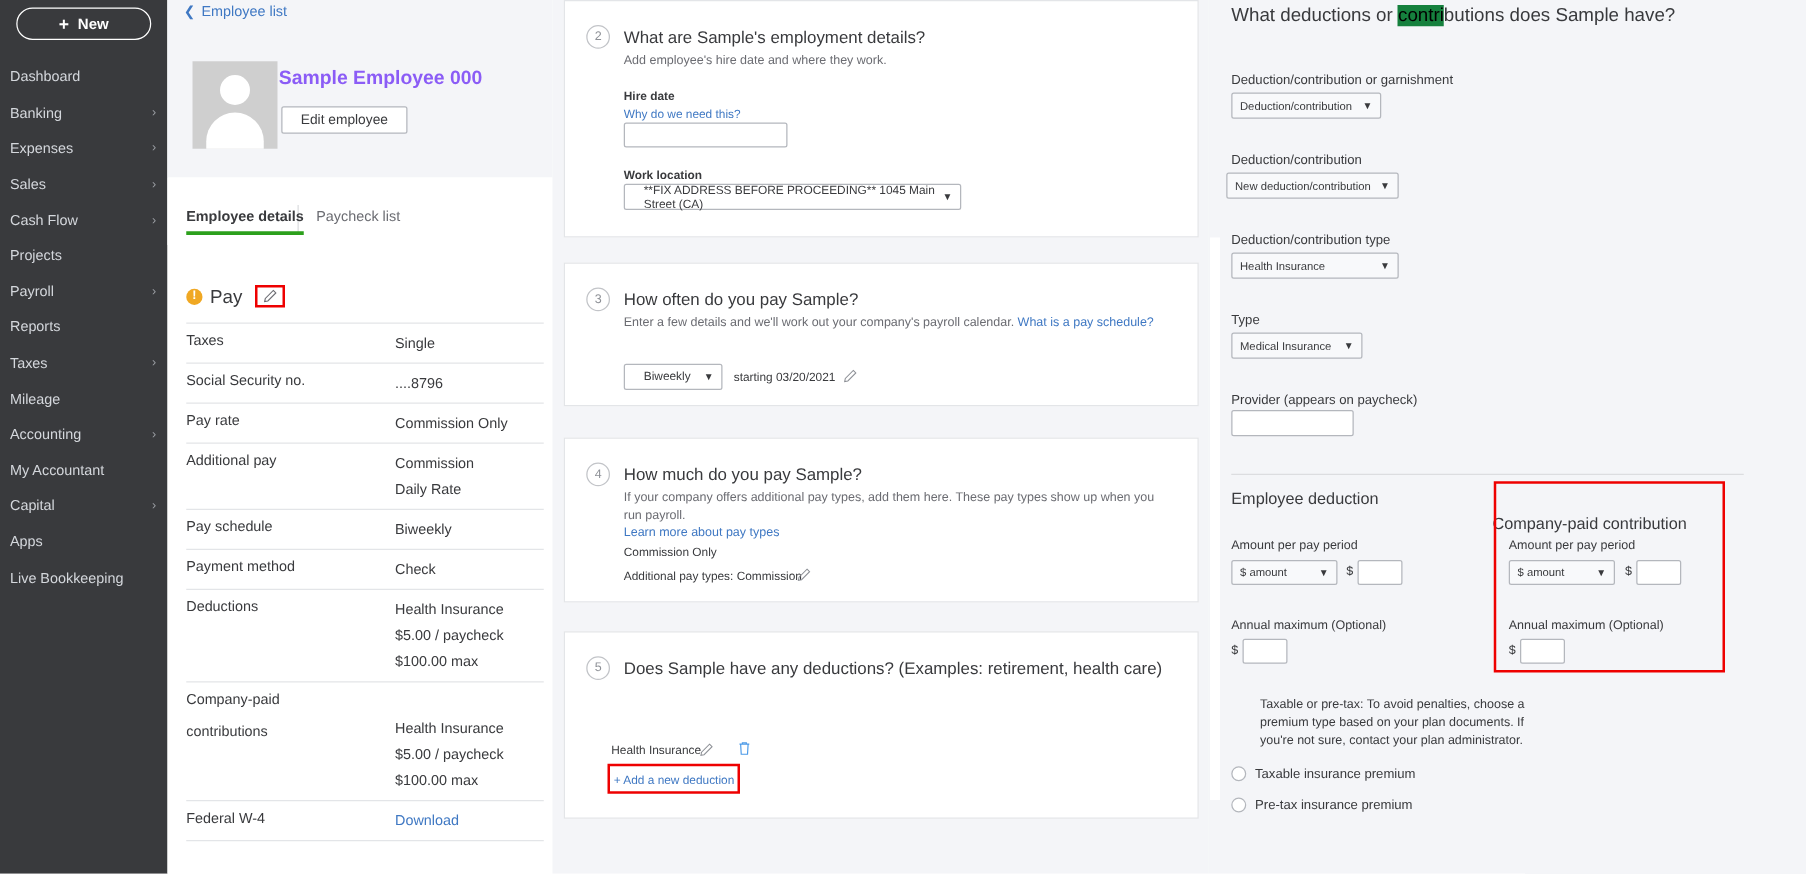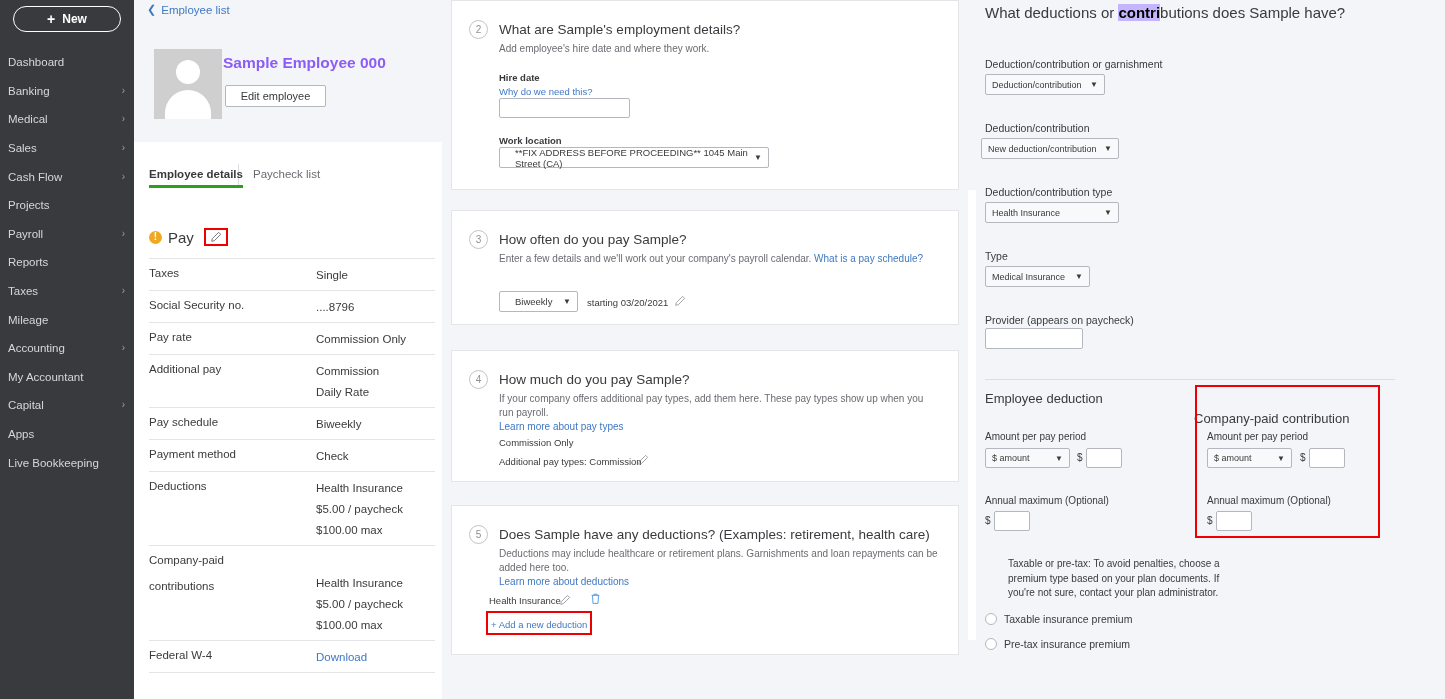--- a/index.html
+++ b/index.html
@@ -236,21 +236,21 @@
   }
   #scroll-track {
     position: absolute; left: 1px; top: 190px;
     width: 8px; height: 450px;
     background: #ffffff;
   }
   #right-title {
     position: absolute; left: 18px; top: 4px;
     font-size: 15px; color: #393a3d;
   }
-  #right-title .hl { background: #c4b5fd; color: #000000; font-weight: bold; }
+  #right-title .hl { background: #15803d; color: #000000; }
   .r-label {
     position: absolute; font-size: 10.5px; color: #393a3d;
   }
   .r-sel {
     position: absolute;
     border: 1px solid #b4b7bd;
     background: #f8f9fb;
     border-radius: 2px;
     font-size: 9px; color: #393a3d;
     display: flex; align-items: center;
@@ -299,21 +299,21 @@
     </div>
     <div class="nav-list" id="nav-list">
         <div class="nav-item">
           <span>Dashboard</span>
         </div>
         <div class="nav-item">
           <span>Banking</span>
           <span class="chev">›</span>
         </div>
         <div class="nav-item">
-          <span>Medical</span>
+          <span>Expenses</span>
           <span class="chev">›</span>
         </div>
         <div class="nav-item">
           <span>Sales</span>
           <span class="chev">›</span>
         </div>
         <div class="nav-item">
           <span>Cash Flow</span>
           <span class="chev">›</span>
         </div>
@@ -491,24 +491,20 @@
       <div class="plain-sm" style="left:47px; top:86px;">Commission Only</div>
       <div class="plain-sm" style="left:47px; top:105px;">Additional pay types: Commission</div>
       <svg style="position:absolute; left:185px; top:103px; width:12px; height:12px; color:#8d9096;" viewBox="0 0 16 16" fill="none" stroke="currentColor" stroke-width="1.1">
         <path d="M11.5 1.8l2.7 2.7-8.5 8.5-3.4.7.7-3.4z"></path>
       </svg>
     </div>
 
     <div class="card" id="card5">
       <div class="step-num">5</div>
       <div class="step-title">Does Sample have any deductions? (Examples: retirement, health care)</div>
-      <div class="step-sub" style="width:450px;">
-        <span>Deductions may include healthcare or retirement plans. Garnishments and loan repayments can be added here too.</span><br>
-        <span class="link">Learn more about deductions</span>
-      </div>
       <div class="plain-sm" style="left:37px; top:89px;">Health Insurance</div>
       <svg style="position:absolute; left:107px; top:88px; width:12px; height:12px; color:#8d9096;" viewBox="0 0 16 16" fill="none" stroke="currentColor" stroke-width="1.1">
         <path d="M11.5 1.8l2.7 2.7-8.5 8.5-3.4.7.7-3.4z"></path>
       </svg>
       <svg class="trash" style="left:138px; top:86px; color:#4c9ae8;" viewBox="0 0 14 16" fill="none" stroke="currentColor" stroke-width="1.2">
         <path d="M2 4h10M5 4V2.5h4V4M3.2 4l.6 10.2h6.4L10.8 4"></path>
       </svg>
       <div class="red-box" style="position:absolute; left:34px; top:105px; padding:1px 3px;">
         <span class="link" style="font-size:9.5px;">+ Add a new deduction</span>
       </div>

